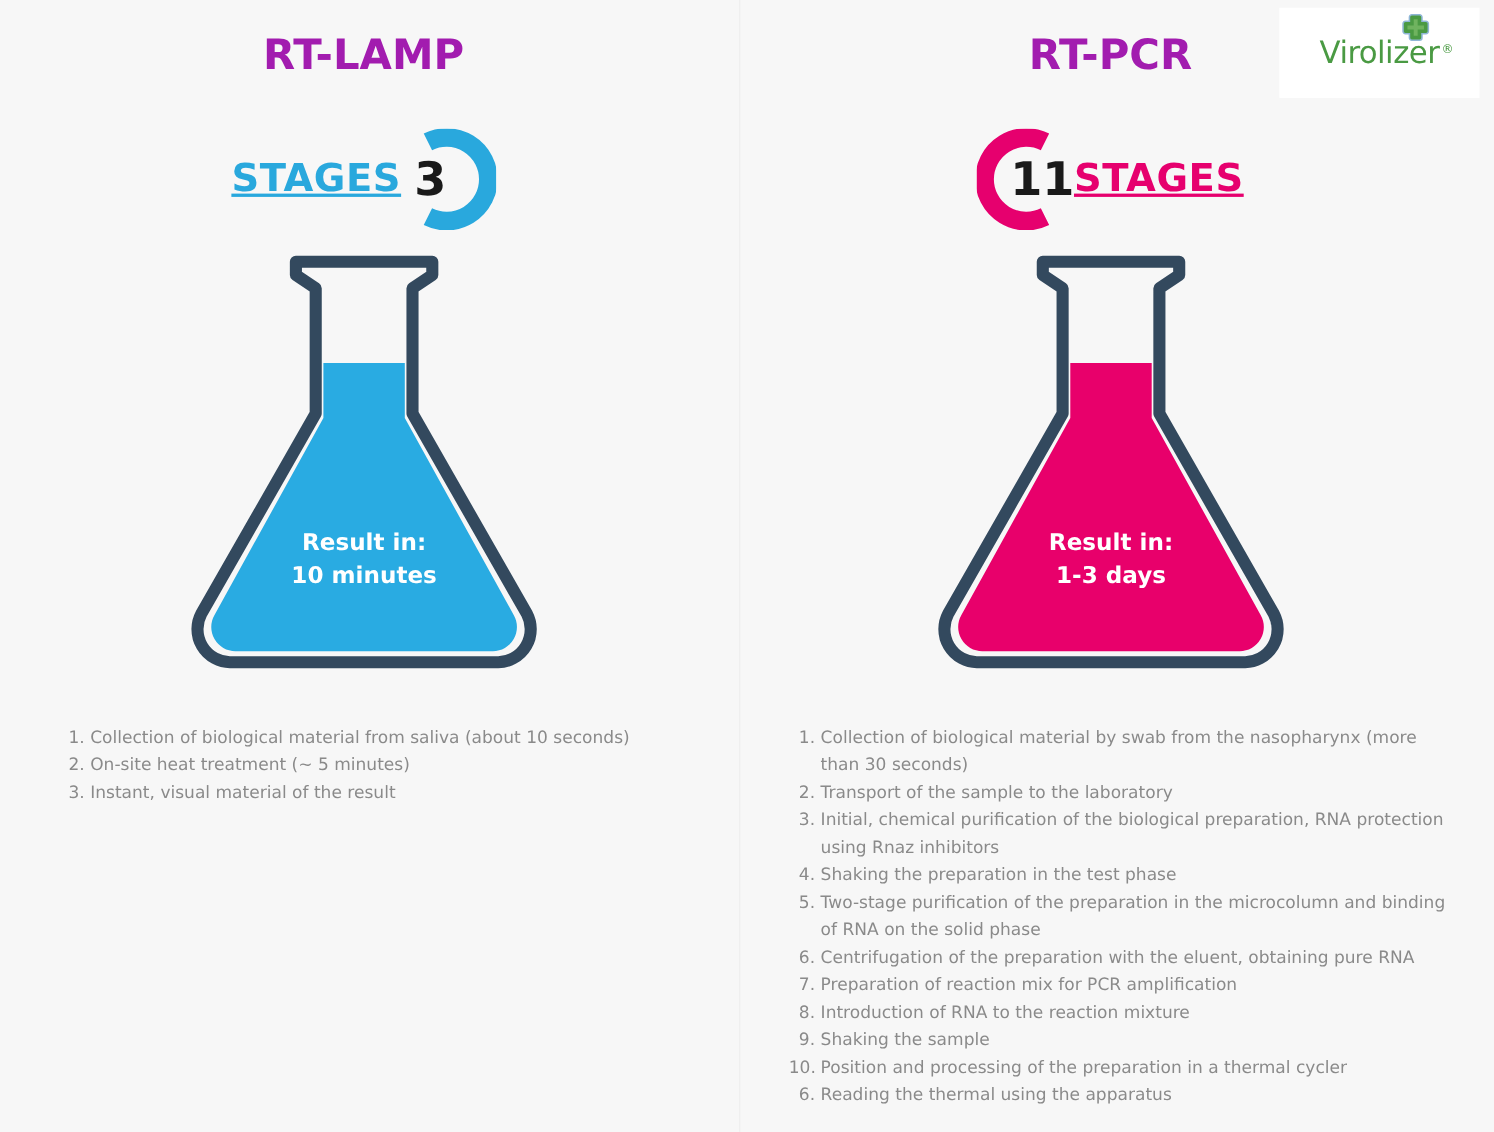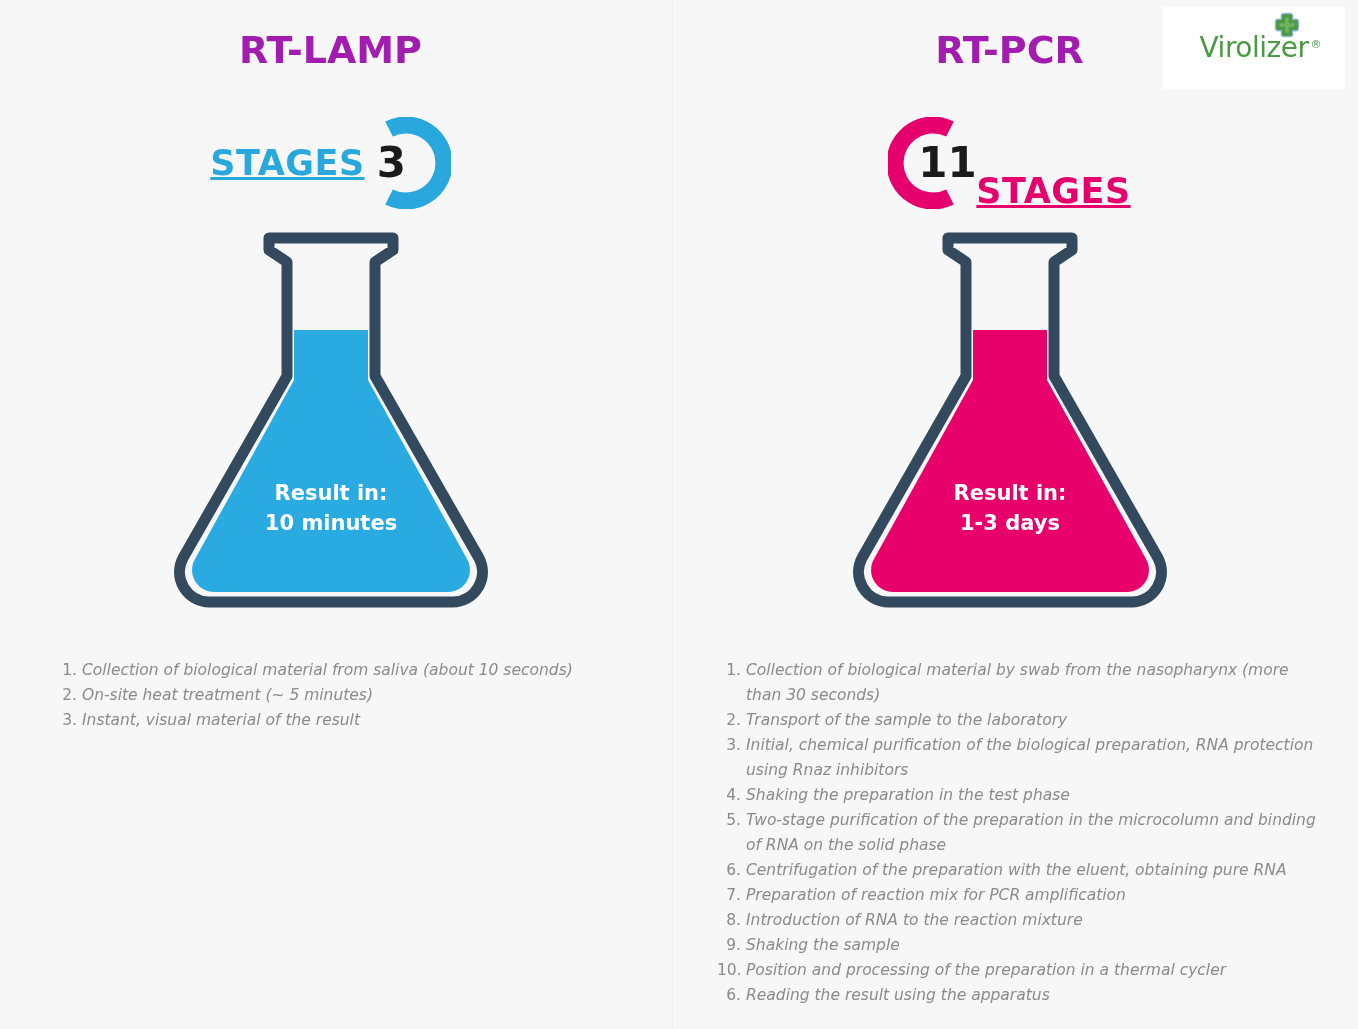--- a/index.html
+++ b/index.html
@@ -119,21 +119,21 @@
   }
   .ring-num {
     position: absolute;
     font-family: "DejaVu Sans", sans-serif;
     font-size: 42px;
     font-weight: bold;
     color: #1a1a1a;
     line-height: 1;
   }
   .badge-left-group  { display: flex; align-items: center; gap: 0px; }
-  .badge-right-group { display: flex; align-items: flex-end; gap: 0px; }
+  .badge-right-group { display: flex; align-items: center; gap: 0px; }
   .badge-left-group .stages-word  { margin-right: -6px; }
   .badge-right-group .stages-word { margin-left: -4px; }
   .badge-left-group .ring-num  { left: 18px; }
   .badge-right-group .ring-num { left: 30px; }
 
   
   .flask {
     position: absolute;
     top: 228px;
     width: 100%;
@@ -166,21 +166,21 @@
     display: flex;
     align-items: flex-start;
   }
   .step-num {
     flex: 0 0 auto;
     text-align: right;
     margin-right: 5px;
   }
   .col-left .step-num  { width: 17px; }
   .col-right .step-num { width: 24px; }
-  .step-text { flex: 1 1 auto; font-style: italic; }
+  .step-text { flex: 1 1 auto; }
 </style>
 </head>
 <body>
 
 <div class="divider"></div>
 
 <div class="col col-left">
 
   <div class="heading">RT-LAMP</div>
 
@@ -324,21 +324,21 @@
     <div class="step">
       <span class="step-num">9.</span>
       <span class="step-text">Shaking the sample</span>
     </div>
     <div class="step">
       <span class="step-num">10.</span>
       <span class="step-text">Position and processing of the preparation in a thermal cycler</span>
     </div>
     <div class="step">
       <span class="step-num">6.</span>
-      <span class="step-text">Reading the result using the apparatus</span>
+      <span class="step-text">Reading the thermal using the apparatus</span>
     </div>
   </div>
 </div>
 
 <div class="logo-box">
   <div class="logo-inner">
     <svg class="logo-cross" viewBox="0 0 26 26">
       <path d="M 9.5 1.5 L 16.5 1.5 A 2.2 2.2 0 0 1 18.7 3.7 L 18.7 7.3 L 22.3 7.3 A 2.2 2.2 0 0 1 24.5 9.5 L 24.5 16.5 A 2.2 2.2 0 0 1 22.3 18.7 L 18.7 18.7 L 18.7 22.3 A 2.2 2.2 0 0 1 16.5 24.5 L 9.5 24.5 A 2.2 2.2 0 0 1 7.3 22.3 L 7.3 18.7 L 3.7 18.7 A 2.2 2.2 0 0 1 1.5 16.5 L 1.5 9.5 A 2.2 2.2 0 0 1 3.7 7.3 L 7.3 7.3 L 7.3 3.7 A 2.2 2.2 0 0 1 9.5 1.5 Z" fill="#4a9a43" stroke="#8fb6d6" stroke-width="1.4"></path>
       <path d="M 11.2 5.5 L 14.8 5.5 L 14.8 11.2 L 20.5 11.2 L 20.5 14.8 L 14.8 14.8 L 14.8 20.5 L 11.2 20.5 L 11.2 14.8 L 5.5 14.8 L 5.5 11.2 L 11.2 11.2 Z" fill="#6fb35f"></path>
     </svg>

